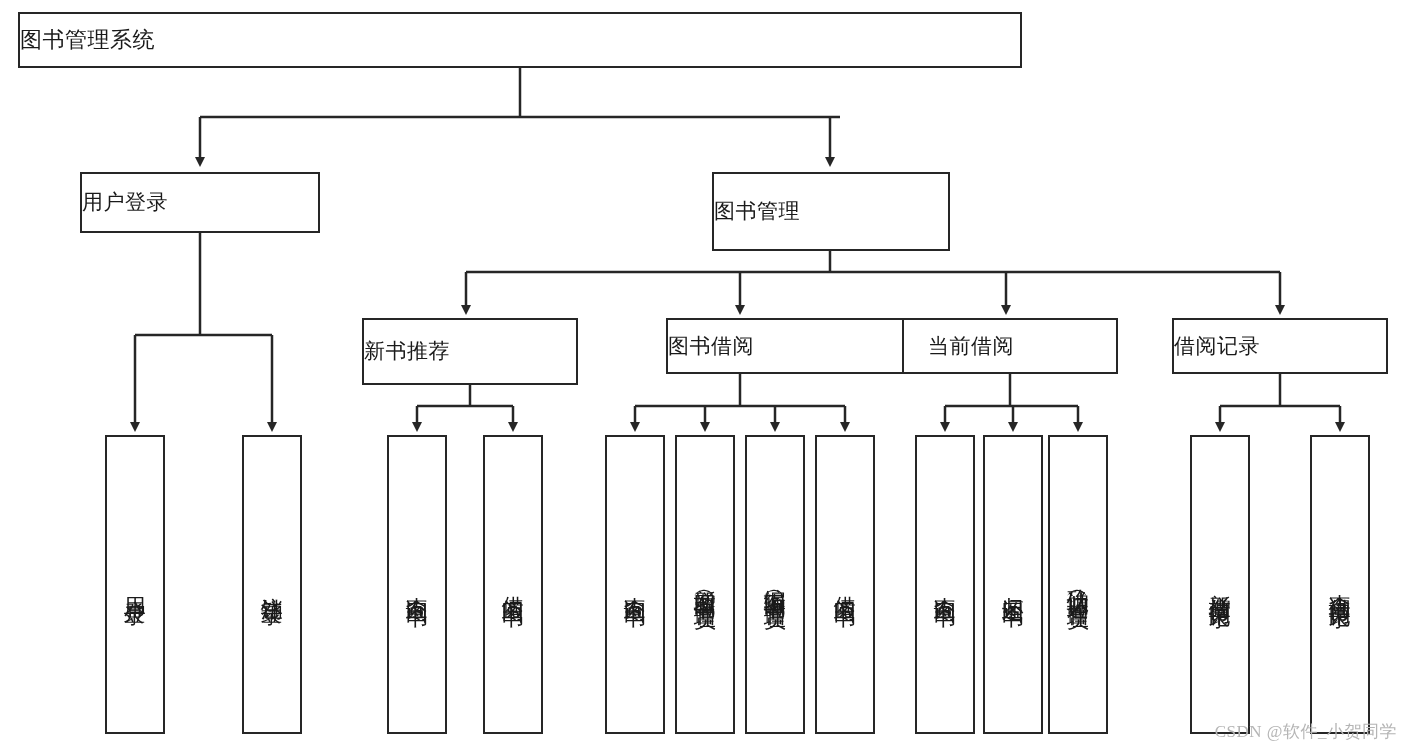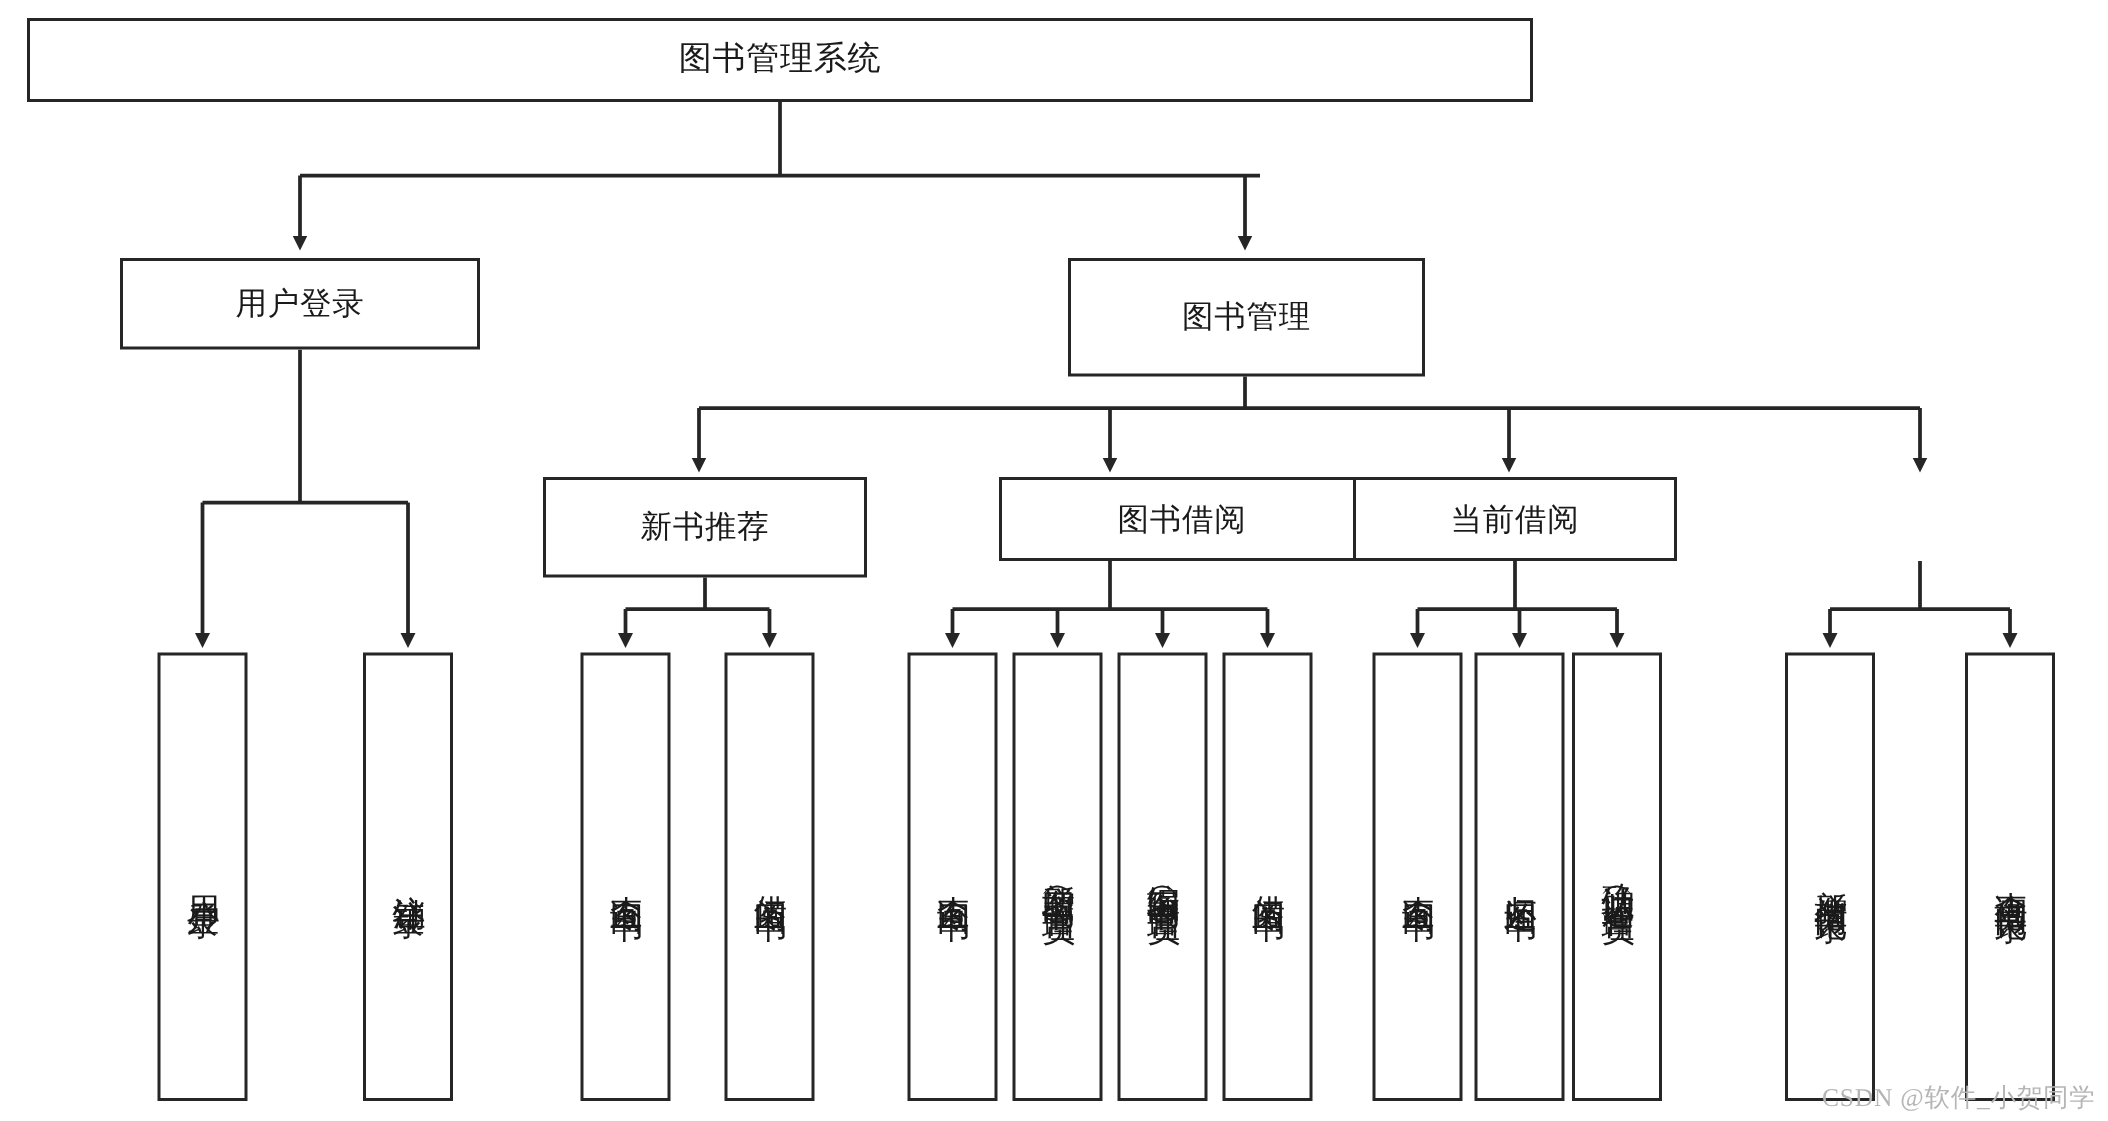--- a/index.html
+++ b/index.html
@@ -26,21 +26,21 @@
     height: 747px;
     pointer-events: none;
   }
   .node {
     position: absolute;
     box-sizing: border-box;
     border: 2px solid #262626;
     background: #ffffff;
     display: flex;
     align-items: center;
-    justify-content: center;
+    justify-content: flex-start;
     color: #1a1a1a;
   }
   .node .lbl {
     display: block;
     text-align: center;
     line-height: 1.18;
     white-space: nowrap;
   }
   
   .node.h .lbl {
@@ -141,22 +141,25 @@
   <div class="node h" style="left:712px;top:172px;width:238px;height:79px;">
     <span class="lbl">图书管理</span>
   </div>
 
   <div class="node h" style="left:362px;top:318px;width:216px;height:67px;">
     <span class="lbl">新书推荐</span>
   </div>
   <div class="node h" style="left:666px;top:318px;width:244px;height:56px;">
     <span class="lbl">图书借阅</span>
   </div>
-  <div class="node h" style="left:902px;top:318px;width:216px;height:56px;">
+  <div class="node h" style="left:902px;top:318px;width:216px;height:56px;padding-left:24px;">
     <span class="lbl">当前借阅</span>
+  </div>
+  <div class="node h" style="left:1172px;top:318px;width:216px;height:56px;">
+    <span class="lbl">借阅记录</span>
   </div>
 
   <div class="node v" style="left:105px;top:435px;width:60px;height:299px;">
     <span class="lbl">用户登录</span>
   </div>
   <div class="node v" style="left:242px;top:435px;width:60px;height:299px;">
     <span class="lbl">注销登录</span>
   </div>
 
   <div class="node v" style="left:387px;top:435px;width:60px;height:299px;">

